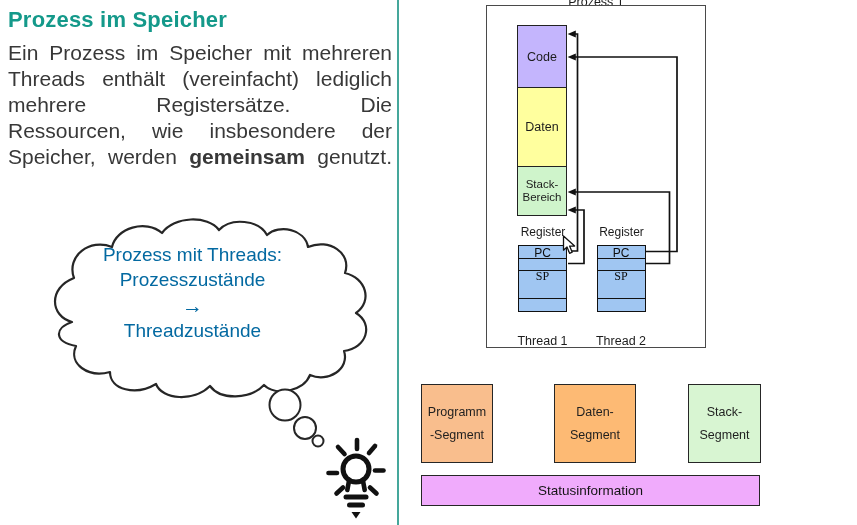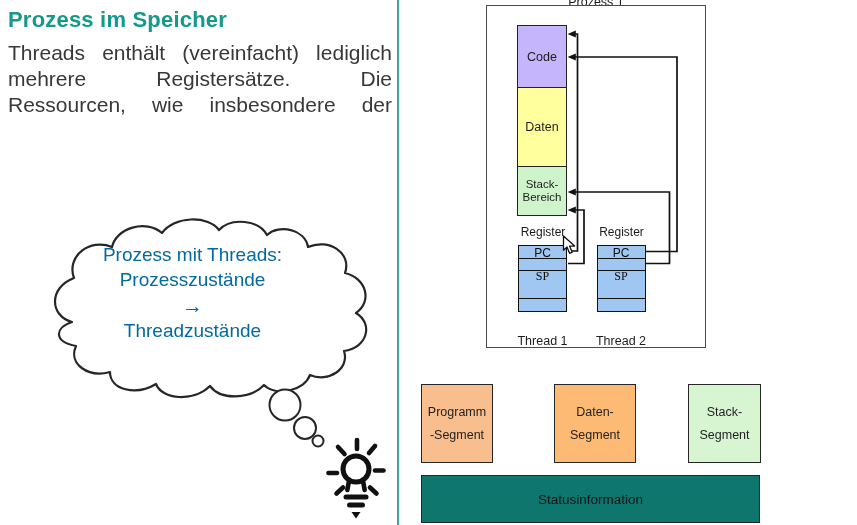--- a/index.html
+++ b/index.html
@@ -54,36 +54,38 @@
     font-size:12.5px;color:#1c1c1c;}
   .connector-svg{position:absolute;left:0;top:0;pointer-events:none;}
   .cursor-svg{position:absolute;left:164px;top:235px;}
   .seg-card{position:absolute;top:384px;height:79px;box-sizing:border-box;
     border:1.9px solid #262626;display:flex;flex-direction:column;
     align-items:center;justify-content:center;
     font-size:12.5px;line-height:16px;color:#1f1f1f;text-align:center;gap:7px;}
   .seg-1{left:23px;width:72px;background:#F9BE8D;}
   .seg-2{left:156px;width:82px;background:#fdba74;}
   .seg-3{left:290px;width:73px;background:#D8F5D2;}
-  .status-bar{position:absolute;left:23px;top:475px;width:339px;height:48px;
-    box-sizing:border-box;border:1.9px solid #262626;background:#0f766e;
+  .status-bar{position:absolute;left:23px;top:475px;width:339px;height:31px;
+    box-sizing:border-box;border:1.9px solid #262626;background:#f0abfc;
     display:flex;align-items:center;justify-content:center;
     font-size:13.5px;color:#141414;}
 </style>
 </head>
 <body>
 
 <div id="page">
 
   <div class="slide-title">Prozess im Speicher</div>
 
   <div class="body-text">
+    <div class="bline">Ein Prozess im Speicher mit mehreren</div>
     <div class="bline">Threads enthält (vereinfacht) lediglich</div>
     <div class="bline">mehrere Registersätze. Die</div>
     <div class="bline">Ressourcen, wie insbesondere der</div>
+    <div class="bline bline-last"><span>Speicher, werden </span><b>gemeinsam</b><span> genutzt.</span></div>
   </div>
 
   <svg class="cloud-svg" width="372" height="250" viewBox="0 0 372 250">
     <g fill="#ffffff" stroke="#262626" stroke-width="2.2" stroke-linejoin="round" stroke-linecap="round">
       <path d="M 56,110
         C 34,104 32,76 58,66
         C 50,44 74,26 96,35
         C 100,16 130,7 146,21
         C 158,4 192,3 203,18
         C 215,5 243,8 251,23

